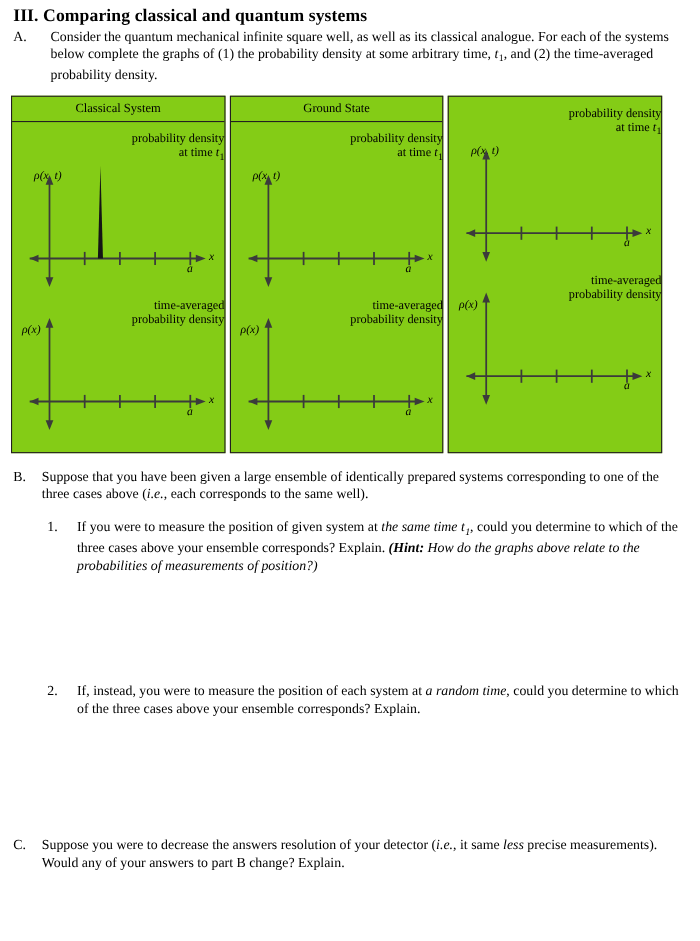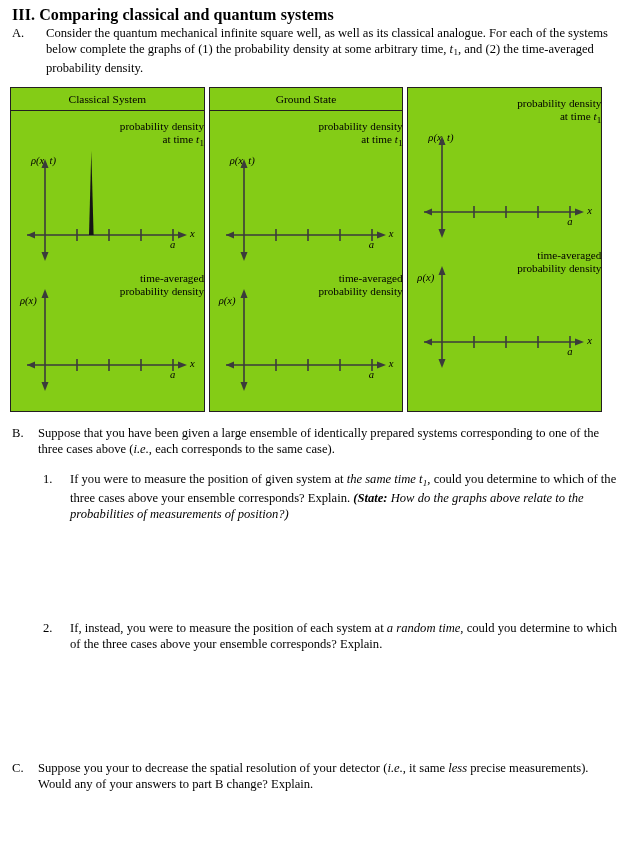--- a/index.html
+++ b/index.html
@@ -332,31 +332,31 @@
           <div class="alabel" style="left:159px; top:100px;">a</div>
         </div>
 
       </div>
     </div>
 
   </div>
 
   <div class="item" id="part-b">
     <span class="item-label">B.</span>
-    <div class="item-body"><span>Suppose that you have been given a large ensemble of identically prepared systems corresponding to one of the three cases above (</span><i>i.e.</i><span>, each corresponds to the same case).</span></div>
+    <div class="item-body"><span>Suppose that you have been given a large ensemble of identically prepared systems corresponding to one of the three cases above (</span><i>i.e.</i><span>, each corresponds to the same well).</span></div>
   </div>
 
   <div class="item" id="part-b-1">
     <span class="item-label">1.</span>
-    <div class="item-body"><span>If you were to measure the position of given system at </span><i>the same time t</i><span class="sub it">1</span><span>, could you determine to which of the three cases above your ensemble corresponds?  Explain.  </span><span class="bi">(State:</span><i> How do the graphs above relate to the probabilities of measurements of position?)</i></div>
+    <div class="item-body"><span>If you were to measure the position of given system at </span><i>the same time t</i><span class="sub it">1</span><span>, could you determine to which of the three cases above your ensemble corresponds?  Explain.  </span><span class="bi">(Hint:</span><i> How do the graphs above relate to the probabilities of measurements of position?)</i></div>
   </div>
 
   <div class="item" id="part-b-2">
     <span class="item-label">2.</span>
     <div class="item-body"><span>If, instead, you were to measure the position of each system at </span><i>a random time</i><span>, could you determine to which of the three cases above your ensemble corresponds?  Explain.</span></div>
   </div>
 
   <div class="item" id="part-c">
     <span class="item-label">C.</span>
-    <div class="item-body"><span>Suppose you your to decrease the spatial resolution of your detector (</span><i>i.e.</i><span>, it same </span><i>less</i><span> precise measurements).  Would any of your answers to part B change?  Explain.</span></div>
+    <div class="item-body"><span>Suppose you were to decrease the answers resolution of your detector (</span><i>i.e.</i><span>, it same </span><i>less</i><span> precise measurements).  Would any of your answers to part B change?  Explain.</span></div>
   </div>
 
 </div>
 
 </body></html>

